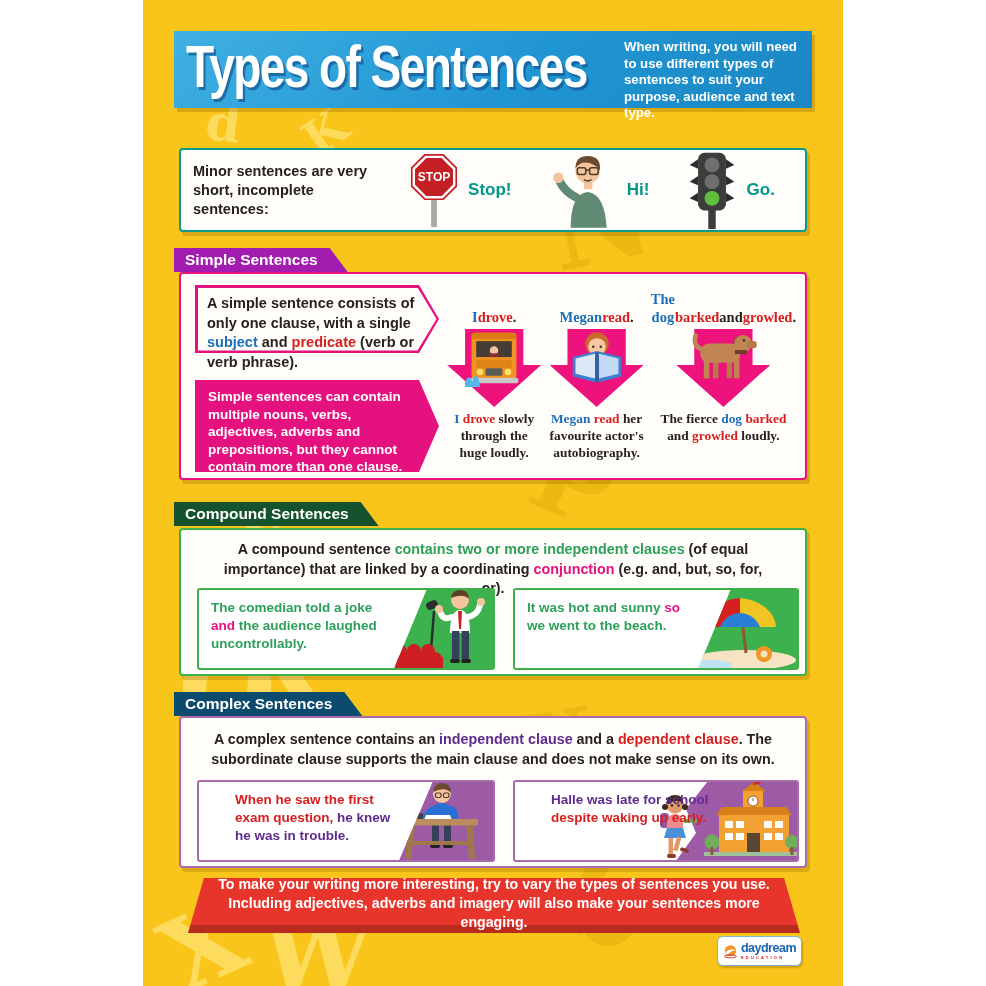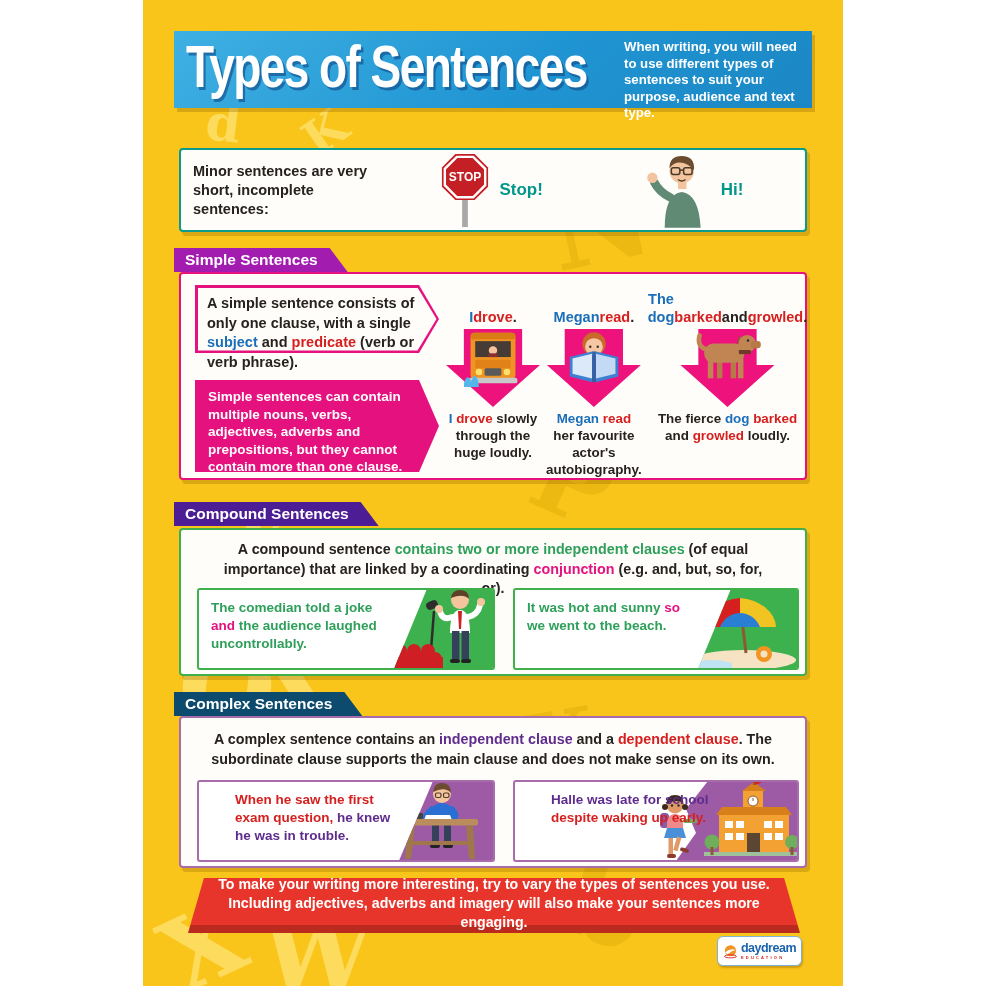--- a/index.html
+++ b/index.html
@@ -19,21 +19,21 @@
   .title{position:absolute;left:12px;top:2px;font-size:59px;color:#fff;white-space:nowrap;
     letter-spacing:-2px;transform:scaleX(.78);transform-origin:0 50%;
     text-shadow:3px 3px 0 rgba(18,78,140,.65);}
   .intro{position:absolute;left:450px;top:8px;width:185px;font-size:13.2px;line-height:16.5px;color:#fff;}
 
   
   .sec-tab{position:absolute;left:31px;height:24px;z-index:1;color:#fff;font-size:15.5px;line-height:24px;
     padding:0 30px 0 11px;clip-path:polygon(0 0,calc(100% - 18px) 0,100% 100%,0 100%);}
   .sec-box{position:absolute;left:36px;width:628px;z-index:1;background:#fffdf9;border:2.5px solid;
     border-radius:4px;box-sizing:border-box;box-shadow:3px 4px 0 rgba(140,95,0,.28);}
-  .tab-teal{background:#00988b}.tab-pink{background:#a21caf}.tab-green{background:#4c1d95}.tab-purple{background:#0c4a6e}
+  .tab-teal{background:#00988b}.tab-pink{background:#a21caf}.tab-green{background:#14532d}.tab-purple{background:#0c4a6e}
   .box-teal{border-color:#0b9a8e}.box-pink{border-color:#e5117f}.box-green{border-color:#40b04c}.box-purple{border-color:#a96cab}
 
   
   .c-dark{color:#26221f}.c-blue{color:#1b6fba}.c-red{color:#d6201f}
   .c-green{color:#2ea05a}.c-pink{color:#e5117f}.c-purple{color:#5f2c8e}
 
   
   .minor-box{top:148px;height:84px;display:flex;align-items:center;padding:4px 12px;}
   .minor-desc{width:198px;font-size:14.5px;line-height:19px;color:#26221f;}
   .minor-examples{flex:1;display:flex;justify-content:space-around;align-items:center;}
@@ -45,21 +45,21 @@
   .callout{position:absolute;left:14px;width:244px;}
   .callout-frame{position:absolute;inset:0;background:#e5117f;
     clip-path:polygon(0 0,calc(100% - 20px) 0,100% 50%,calc(100% - 20px) 100%,0 100%);}
   .callout-inner{position:absolute;inset:2.5px;background:#fffdf9;
     clip-path:polygon(0 0,calc(100% - 19px) 0,100% 50%,calc(100% - 19px) 100%,0 100%);}
   .callout1{top:11px;height:68px;}
   .callout1 .callout-text{position:absolute;inset:0;padding:9px 24px 8px 12px;font-size:14.5px;line-height:19.5px;}
   .callout2{top:106px;height:92px;}
   .callout2 .callout-text{position:absolute;inset:0;padding:8px 26px 8px 13px;font-size:13.5px;line-height:17.6px;color:#fff;}
   .simple-cols{position:absolute;left:262px;top:4px;right:6px;display:flex;}
-  .scol{flex:1;text-align:center;padding:0 3px;}
+  .scol{flex:1;text-align:center;padding:0 3px;font-family:Liberation Serif, serif;}
   .phrase-top{min-height:48px;display:flex;align-items:flex-end;justify-content:center;font-size:14.5px;line-height:17.5px;}
   .fig{position:relative;width:94px;height:78px;margin:3px auto 0;}
   .fig .arrow{position:absolute;inset:0;background:#ed127c;
     clip-path:polygon(19% 0,81% 0,81% 46%,100% 46%,50% 100%,0 46%,19% 46%);}
   .fig svg{position:absolute;left:50%;top:0;transform:translateX(-50%);}
   .phrase-bottom{font-size:13.4px;line-height:17px;margin-top:3px;}
 
   
   .compound-box{top:528px;height:148px;}
   .complex-box{top:716px;height:152px;}
@@ -143,20 +143,36 @@
           <path d="M24 80 Q24 44 42 42 Q60 44 62 80 Z" fill="#618a74"></path>
           <rect x="38" y="30" width="9" height="9" fill="#f3c49e"></rect>
           <circle cx="42" cy="20" r="13" fill="#f3c49e"></circle>
           <path d="M29 17 Q29 4 42 4 Q56 4 55 19 Q48 11 40 11 Q33 11 29 17 Z" fill="#6d4b2f"></path>
           <rect x="31" y="16.5" width="9" height="7" rx="2" fill="none" stroke="#4a3a2a" stroke-width="1.6"></rect>
           <rect x="44" y="16.5" width="9" height="7" rx="2" fill="none" stroke="#4a3a2a" stroke-width="1.6"></rect>
           <line x1="40" y1="19" x2="44" y2="19" stroke="#4a3a2a" stroke-width="1.6"></line>
           <path d="M38 29 Q42 32 46 29" stroke="#4a3a2a" stroke-width="1.4" fill="none"></path>
         </svg>
         <span class="minor-label">Hi!</span>
+      </div>
+      <div class="minor-ex">
+        <svg viewBox="0 0 56 84" width="52" height="78">
+          <rect x="24" y="62" width="8" height="22" fill="#3c3c3c"></rect>
+          <polygon points="13,9 4,15 13,19" fill="#2c2c2c"></polygon>
+            <polygon points="43,9 52,15 43,19" fill="#2c2c2c"></polygon>
+          <polygon points="13,27 4,33 13,37" fill="#2c2c2c"></polygon>
+            <polygon points="43,27 52,33 43,37" fill="#2c2c2c"></polygon>
+          <polygon points="13,45 4,51 13,55" fill="#2c2c2c"></polygon>
+            <polygon points="43,45 52,51 43,55" fill="#2c2c2c"></polygon>
+          <rect x="13" y="2" width="30" height="62" rx="7" fill="#3c3c3c"></rect>
+          <circle cx="28" cy="15" r="8" fill="#6f6f6f"></circle>
+          <circle cx="28" cy="33" r="8" fill="#6f6f6f"></circle>
+          <circle cx="28" cy="51" r="8" fill="#62bf3c"></circle>
+        </svg>
+        <span class="minor-label">Go.</span>
       </div>
     </div>
   </section>
 
   <div class="sec-tab tab-pink" style="top:248px">Simple Sentences</div>
   <section class="sec-box box-pink simple-box">
     <div class="callout callout1">
       <div class="callout-frame"></div>
       <div class="callout-inner"></div>
       <div class="callout-text" style="position:absolute"><span class="c-dark">A simple sentence consists of only one clause, with a single </span><span class="c-blue">subject</span><span class="c-dark"> and </span><span class="c-red">predicate</span><span class="c-dark"> (verb or verb phrase).</span></div>

